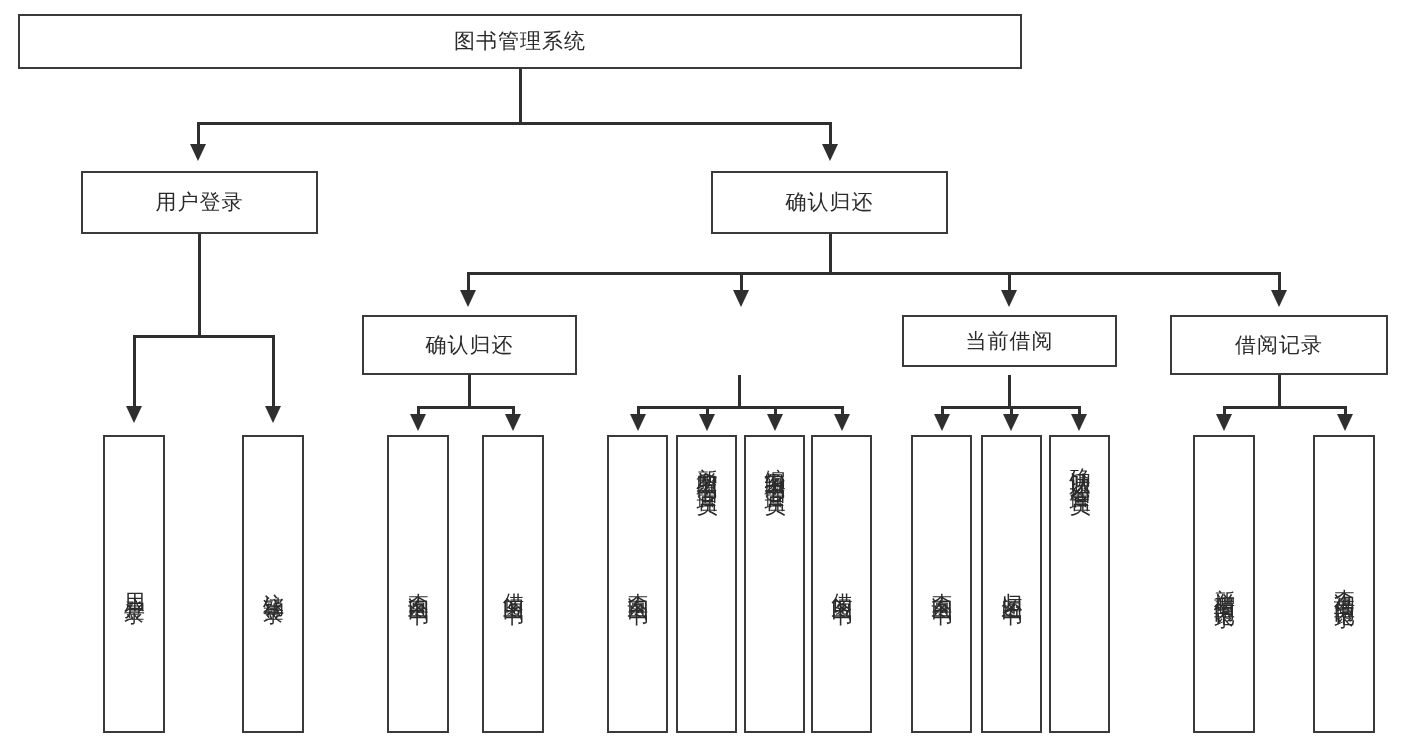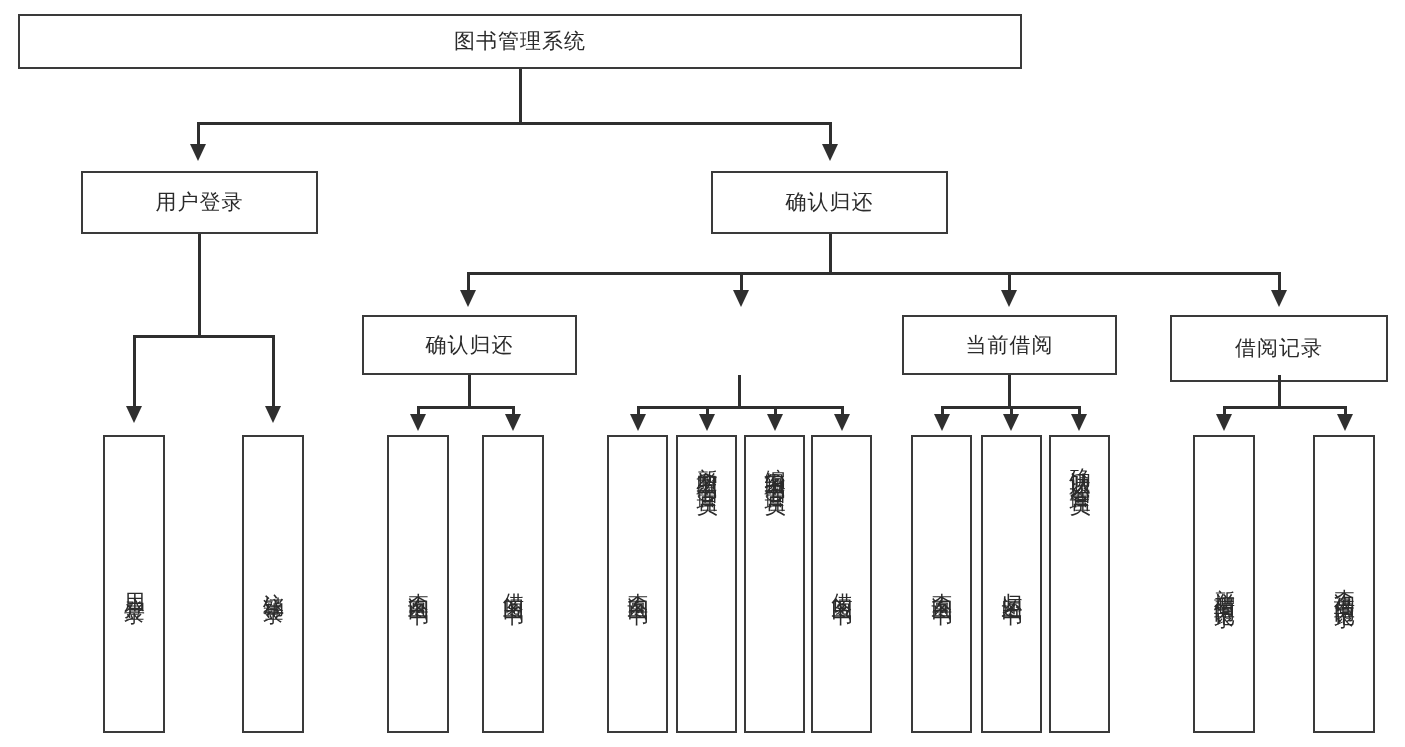--- a/index.html
+++ b/index.html
@@ -120,24 +120,24 @@
   <div class="vline" style="left:740px;top:272px;height:19px;"></div>
   <div class="arrow" style="left:733px;top:290px;"></div>
   <div class="vline" style="left:1008px;top:272px;height:19px;"></div>
   <div class="arrow" style="left:1001px;top:290px;"></div>
   <div class="vline" style="left:1278px;top:272px;height:19px;"></div>
   <div class="arrow" style="left:1271px;top:290px;"></div>
 
   <div class="node" style="left:362px;top:315px;width:215px;height:60px;">
     <span class="lbl">确认归还</span>
   </div>
-  <div class="node" style="left:902px;top:315px;width:215px;height:60px;">
+  <div class="node" style="left:902px;top:315px;width:215px;height:52px;">
     <span class="lbl">当前借阅</span>
   </div>
-  <div class="node" style="left:1170px;top:315px;width:218px;height:67px;">
+  <div class="node" style="left:1170px;top:315px;width:218px;height:60px;">
     <span class="lbl">借阅记录</span>
   </div>
 
   <div class="vline" style="left:468px;top:375px;height:33px;"></div>
   <div class="hline" style="left:417px;top:406px;width:97px;height:2.5px;"></div>
   <div class="vline" style="left:417px;top:406px;height:10px;"></div>
   <div class="arrow" style="left:410px;top:414px;"></div>
   <div class="vline" style="left:512px;top:406px;height:10px;"></div>
   <div class="arrow" style="left:505px;top:414px;"></div>
 

